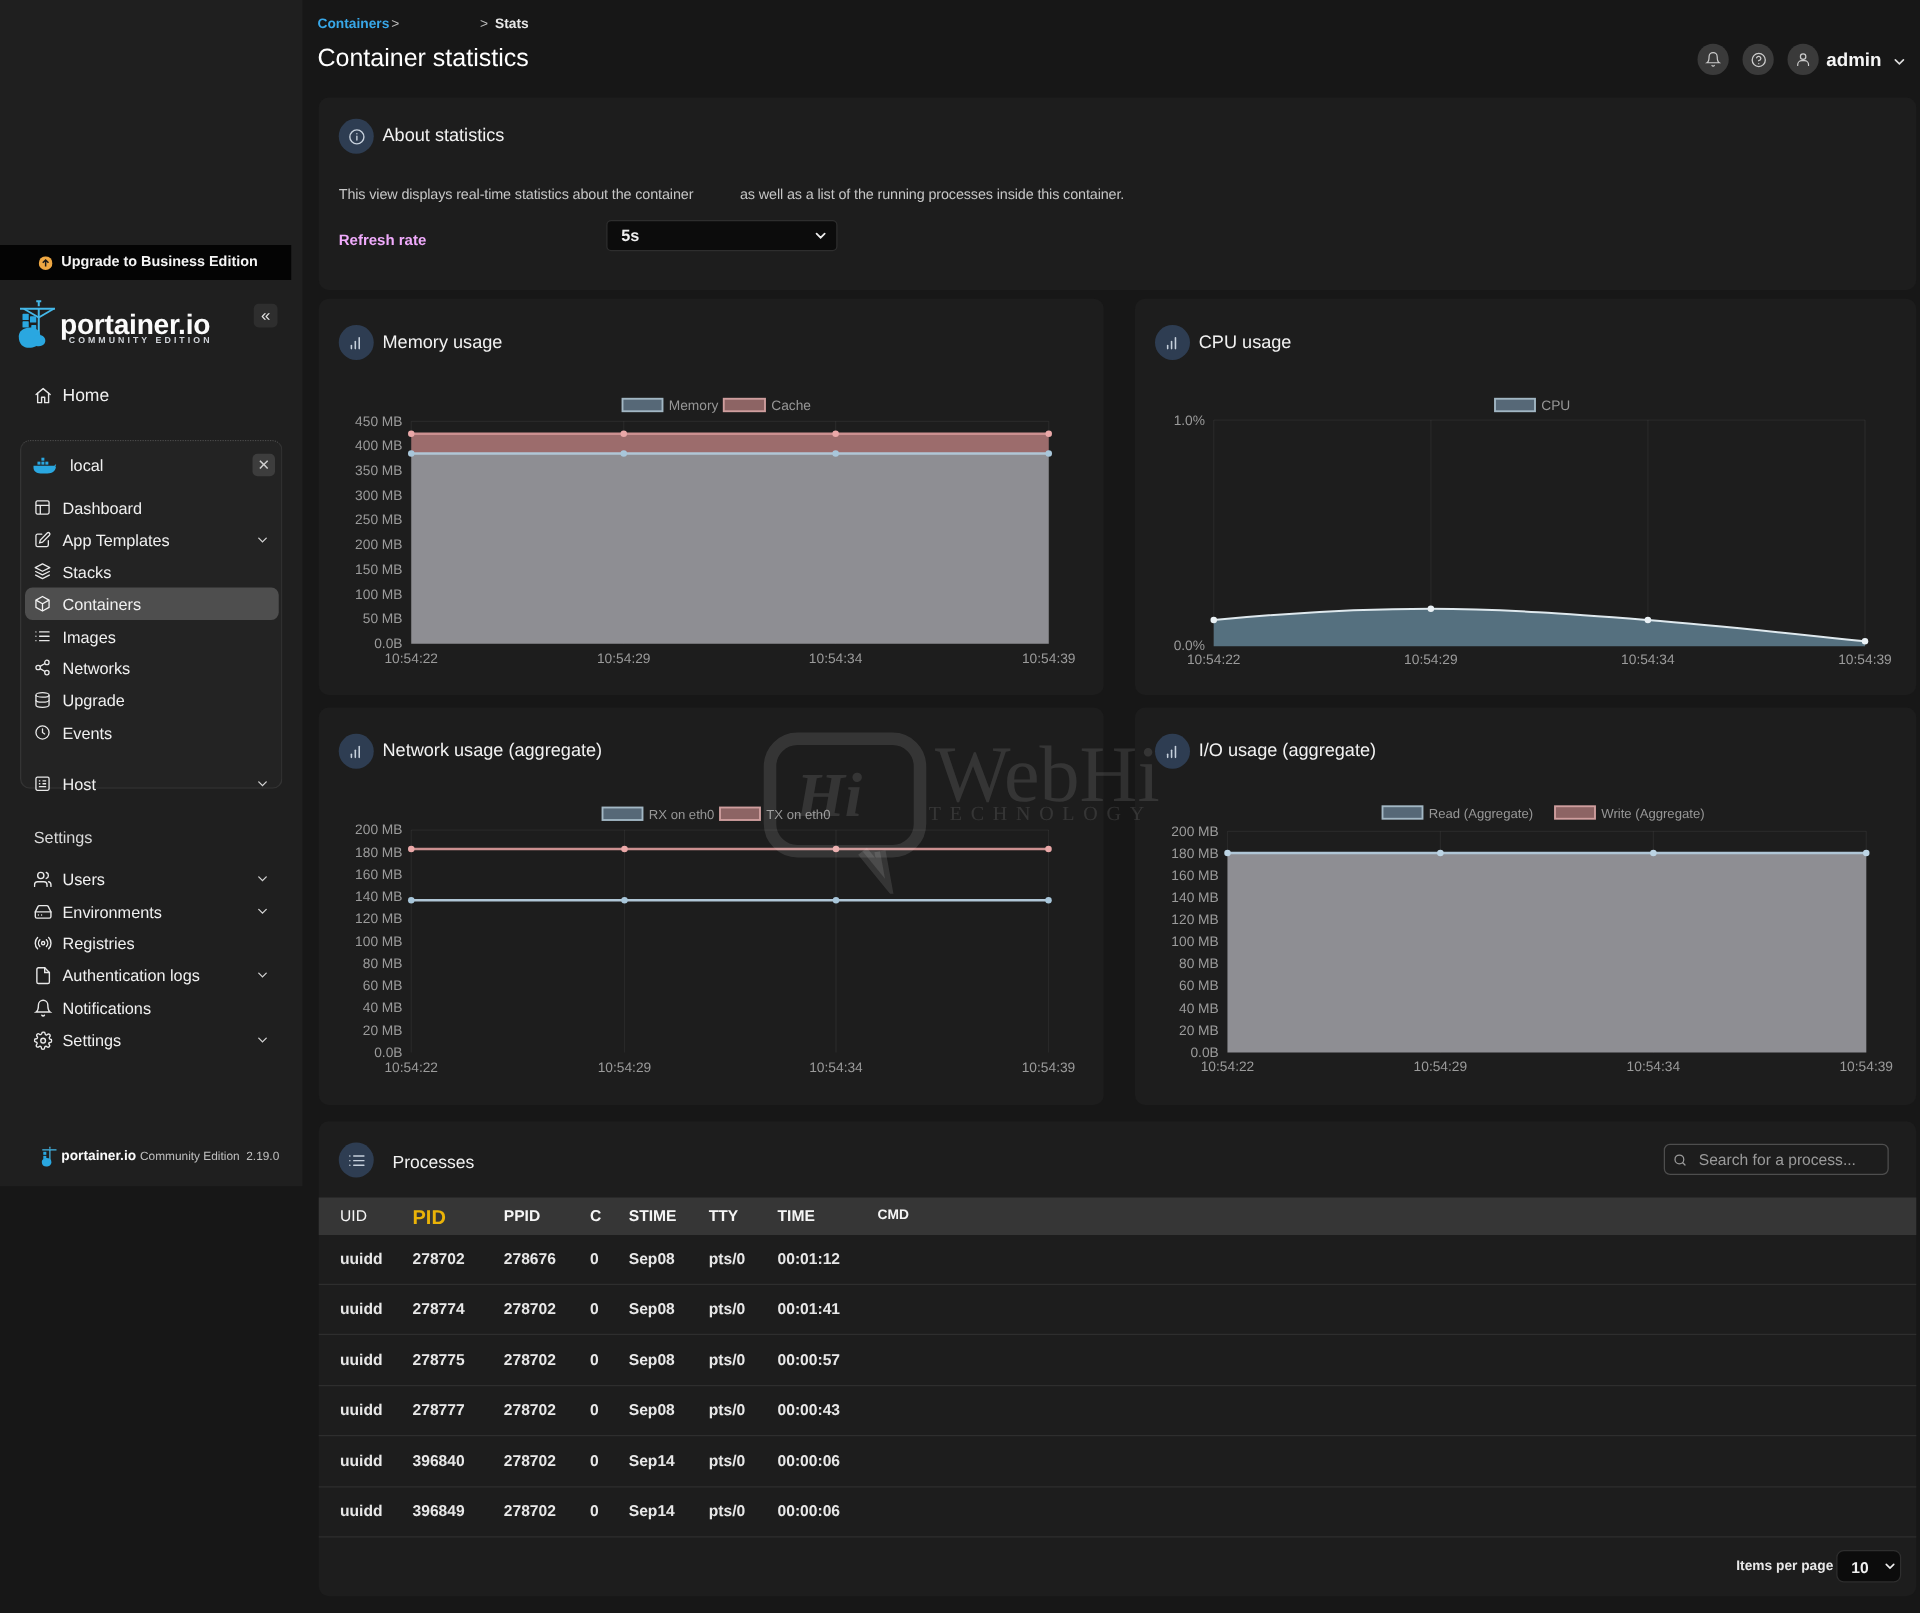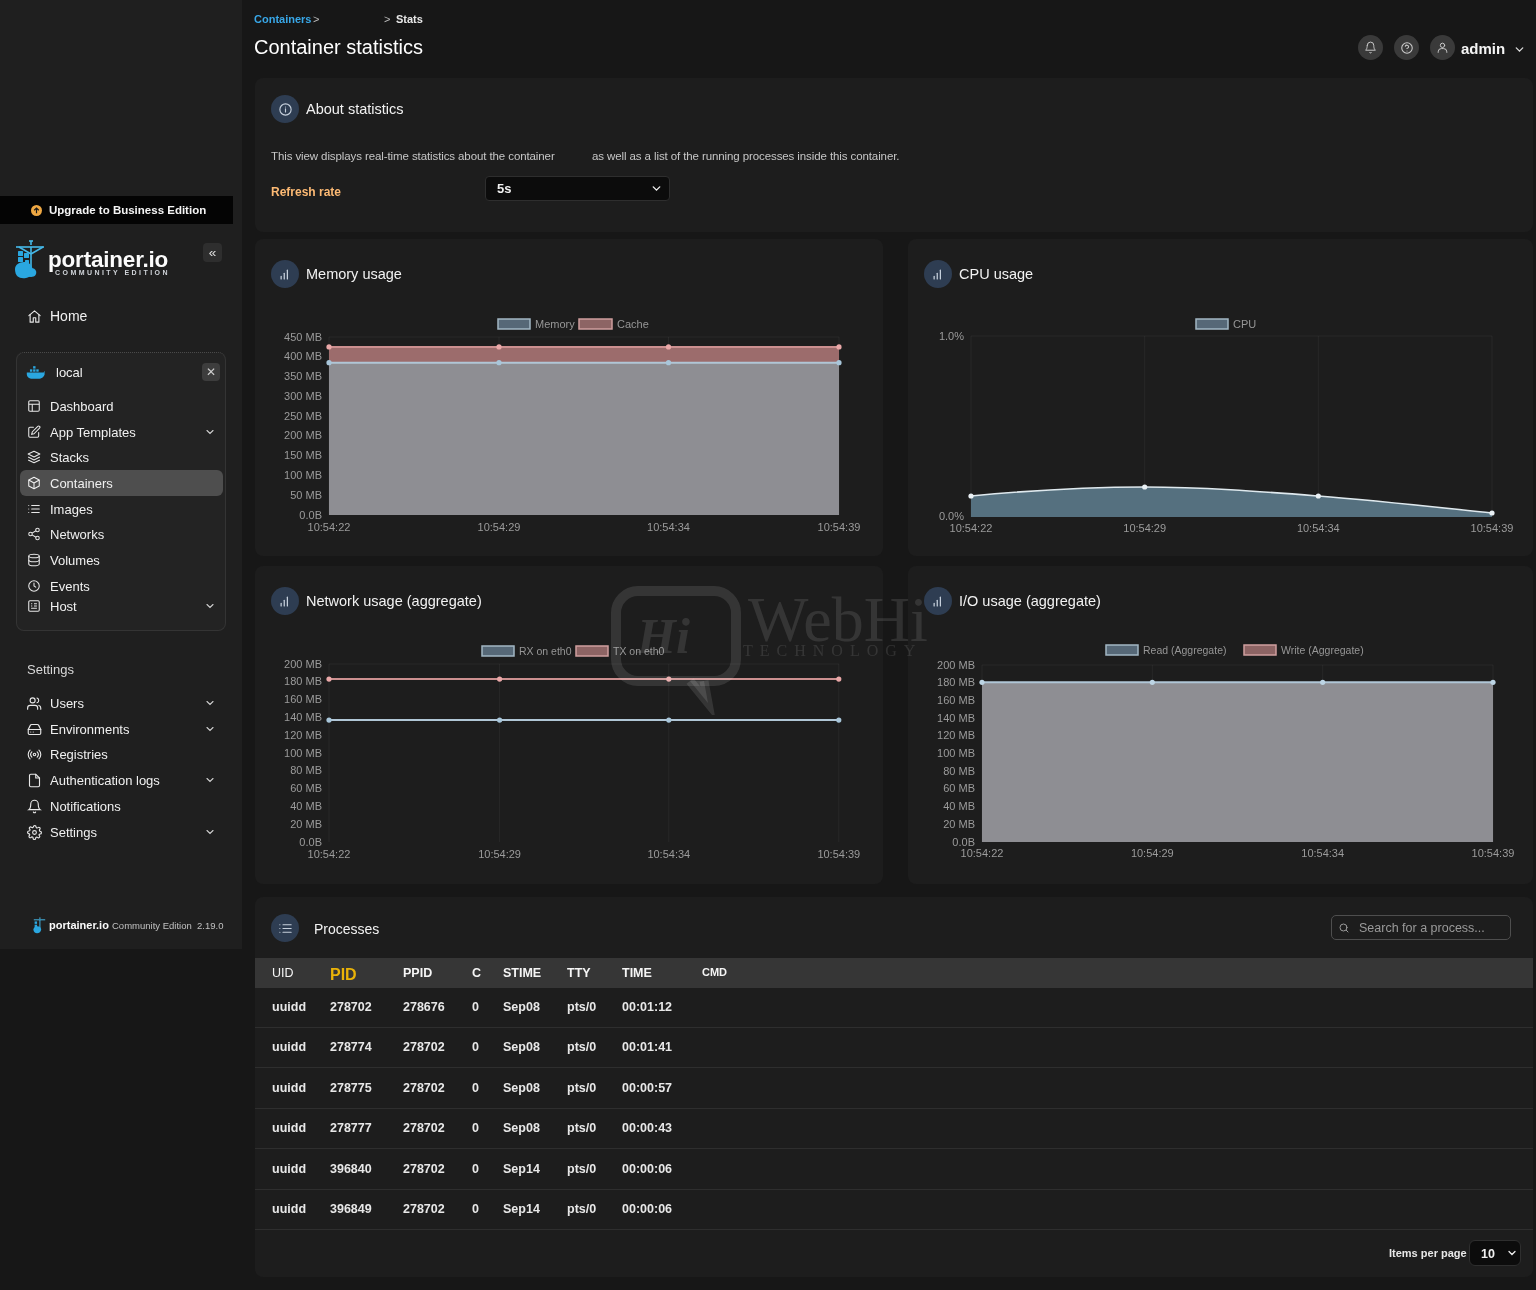--- a/index.html
+++ b/index.html
@@ -120,30 +120,30 @@
       <path d="m8.6 13.5 6.8 4M15.4 6.5l-6.8 4"></path>
     </svg>
     <span class="lbl">Networks</span>
   </div>
 <div class="mrow" style="top:547px">
     <svg width="14" height="14" viewBox="0 0 24 24" fill="none" stroke="#e8e8e8" stroke-width="1.8">
       <ellipse cx="12" cy="5" rx="9" ry="3"></ellipse>
       <path d="M3 5v14c0 1.7 4 3 9 3s9-1.3 9-3V5"></path>
       <path d="M3 12c0 1.7 4 3 9 3s9-1.3 9-3"></path>
     </svg>
-    <span class="lbl">Volumes</span>
+    <span class="lbl">Upgrade</span>
   </div>
 <div class="mrow" style="top:573px">
     <svg width="14" height="14" viewBox="0 0 24 24" fill="none" stroke="#e8e8e8" stroke-width="1.8" stroke-linecap="round">
       <circle cx="12" cy="12" r="9"></circle>
       <path d="M12 7v5l3 2"></path>
     </svg>
     <span class="lbl">Events</span>
   </div>
-<div class="mrow" style="top:593px">
+<div class="mrow" style="top:614px">
     <svg width="14" height="14" viewBox="0 0 24 24" fill="none" stroke="#e8e8e8" stroke-width="1.8">
       <rect x="3" y="3" width="18" height="18" rx="2"></rect>
       <path d="M7 8h2M7 12h2M12 8h5M12 12h5M7 16h10"></path>
     </svg>
     <span class="lbl">Host</span>
     <svg class="chev" width="12" height="12" viewBox="0 0 24 24" fill="none" stroke="#d0d0d0" stroke-width="2.2" stroke-linecap="round">
       <path d="m6 9 6 6 6-6"></path>
     </svg>
   </div>
 
@@ -255,21 +255,21 @@
 <div class="circ" style="left:271px;top:95px">
 <svg width="15" height="15" viewBox="0 0 24 24" fill="none" stroke="#c6d0dc" stroke-width="1.8" stroke-linecap="round">
       <circle cx="12" cy="12" r="9"></circle>
       <path d="M12 11v5"></path>
       <path d="M12 8h.01"></path>
     </svg>
   </div>
 <span class="ctitle" style="left:306px;top:101px">About statistics</span>
 <span class="abs" style="left:271px;top:150px;font-size:11.5px;color:#c6c6c6;letter-spacing:-0.1px">This view displays real-time statistics about the container</span>
 <span class="abs" style="left:592px;top:150px;font-size:11.5px;color:#c6c6c6;letter-spacing:-0.1px">as well as a list of the running processes inside this container.</span>
-<span class="abs" style="left:271px;top:185px;font-size:12px;font-weight:bold;color:#fdba74">Refresh rate</span>
+<span class="abs" style="left:271px;top:185px;font-size:12px;font-weight:bold;color:#f0abfc">Refresh rate</span>
 <div class="abs" style="left:485px;top:176px;width:185px;height:25px;background:#0c0c0c;border:1px solid #2e2e2e;border-radius:4px"></div>
 <span class="abs" style="left:497px;top:181px;font-size:13px;font-weight:bold;color:#f0f0f0">5s</span>
 <svg class="abs" style="left:650px;top:182px" width="13" height="13" viewBox="0 0 24 24" fill="none" stroke="#eeeeee" stroke-width="2.6" stroke-linecap="round">
     <path d="m6 9 6 6 6-6"></path>
   </svg>
 
 <div class="card" style="left:255px;top:239px;width:628px;height:317px"></div>
 <div class="circ" style="left:271px;top:260px">
 <svg width="15" height="15" viewBox="0 0 24 24" fill="none" stroke="#c6d0dc" stroke-width="2" stroke-linecap="round">
       <path d="M5 19v-4"></path>

